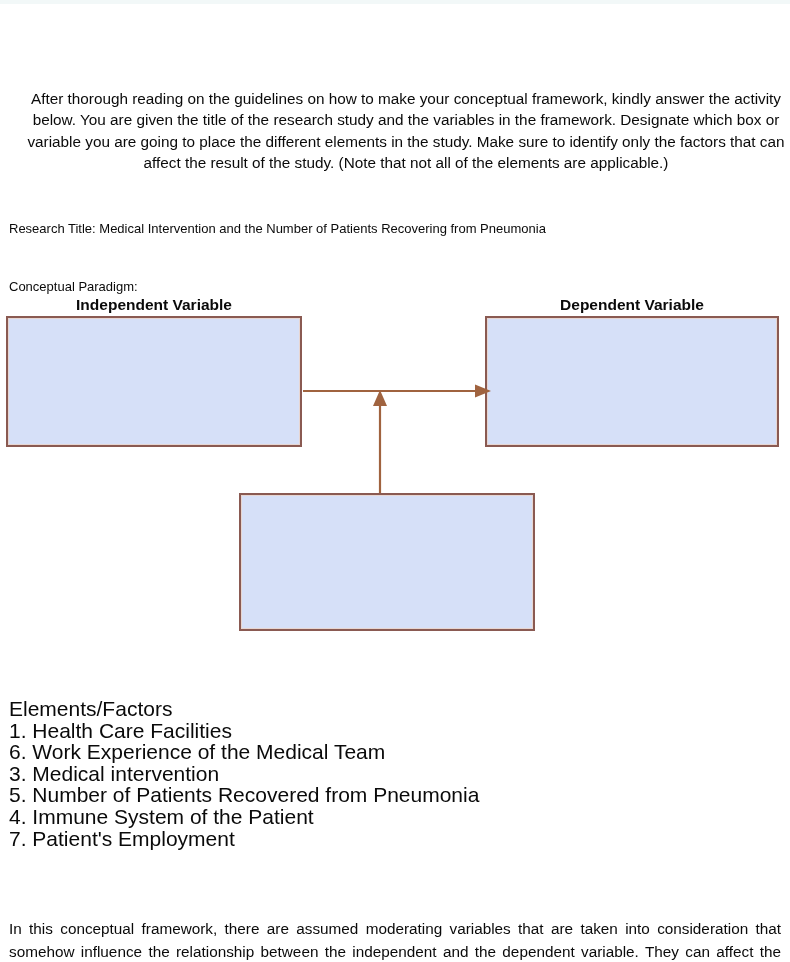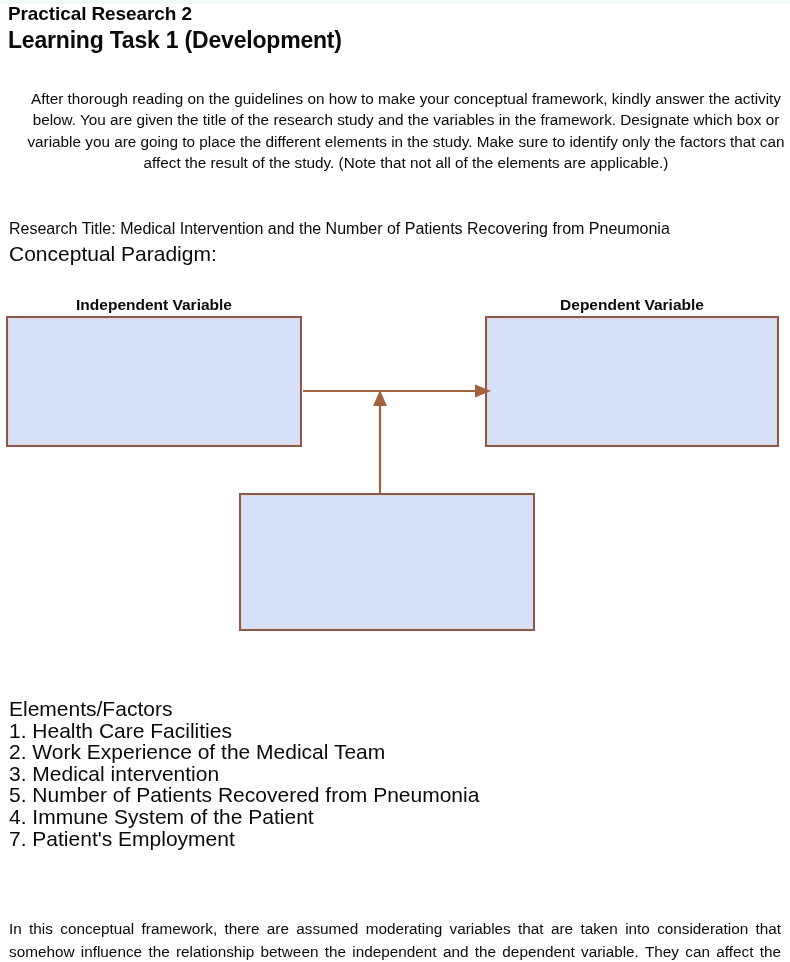--- a/index.html
+++ b/index.html
@@ -61,28 +61,28 @@
     width: 772px;
     font-size: 15.3px;
     line-height: 21.3px;
     text-align: center;
   }
   .research-title {
     position: absolute;
     left: 9px;
     top: 218px;
     width: 772px;
-    font-size: 16px;
+    font-size: 13px;
     line-height: 21px;
   }
   .conceptual-label {
     position: absolute;
     left: 9px;
-    top: 243px;
-    font-size: 21px;
+    top: 276px;
+    font-size: 13px;
     line-height: 21px;
   }
 
   
   .diagram {
     position: absolute;
     left: 0;
     top: 290px;
     width: 790px;
     height: 370px;
@@ -142,24 +142,20 @@
   }
   .closing-para > span { display: inline; }
 </style>
 </head>
 <body>
 
 <div class="page">
 
   <div class="top-band"></div>
 
-  <div class="heading-block">
-    <div class="title-small">Practical Research 2</div>
-    <div class="title-large">Learning Task 1 (Development)</div>
-  </div>
 
   <div class="intro-para">After thorough reading on the guidelines on how to make your conceptual framework, kindly answer the activity below. You are given the title of the research study and the variables in the framework. Designate which box or variable you are going to place the different elements in the study. Make sure to identify only the factors that can affect the result of the study. (Note that not all of the elements are applicable.)</div>
 
   <div class="research-title">Research Title: Medical Intervention and the Number of Patients Recovering from Pneumonia</div>
 
   <div class="conceptual-label">Conceptual Paradigm:</div>
 
   <div class="diagram">
 
     <div class="var-label label-dv">Dependent Variable</div>
@@ -180,21 +176,21 @@
       <g>
         <line x1="380" y1="203" x2="380" y2="114" stroke="#a0633f" stroke-width="2.2"></line>
         <polygon points="373,116 380,100 387,116" fill="#a0633f"></polygon>
       </g>
     </svg>
   </div>
 
   <div class="elements-block">
     <div class="el-line">Elements/Factors</div>
     <div class="el-line">1. Health Care Facilities</div>
-    <div class="el-line">2. Work Experience of the Medical Team</div>
+    <div class="el-line">6. Work Experience of the Medical Team</div>
     <div class="el-line">3. Medical intervention</div>
     <div class="el-line">5. Number of Patients Recovered from Pneumonia</div>
     <div class="el-line">4. Immune System of the Patient</div>
     <div class="el-line">7. Patient's Employment</div>
   </div>
 
   <div class="closing-para">
     <span>In this conceptual framework, there are assumed moderating variables that are taken into consideration that somehow influence the relationship between the independent and the dependent variable. They can affect the strength of the connection of the variables.</span>
   </div>
 

